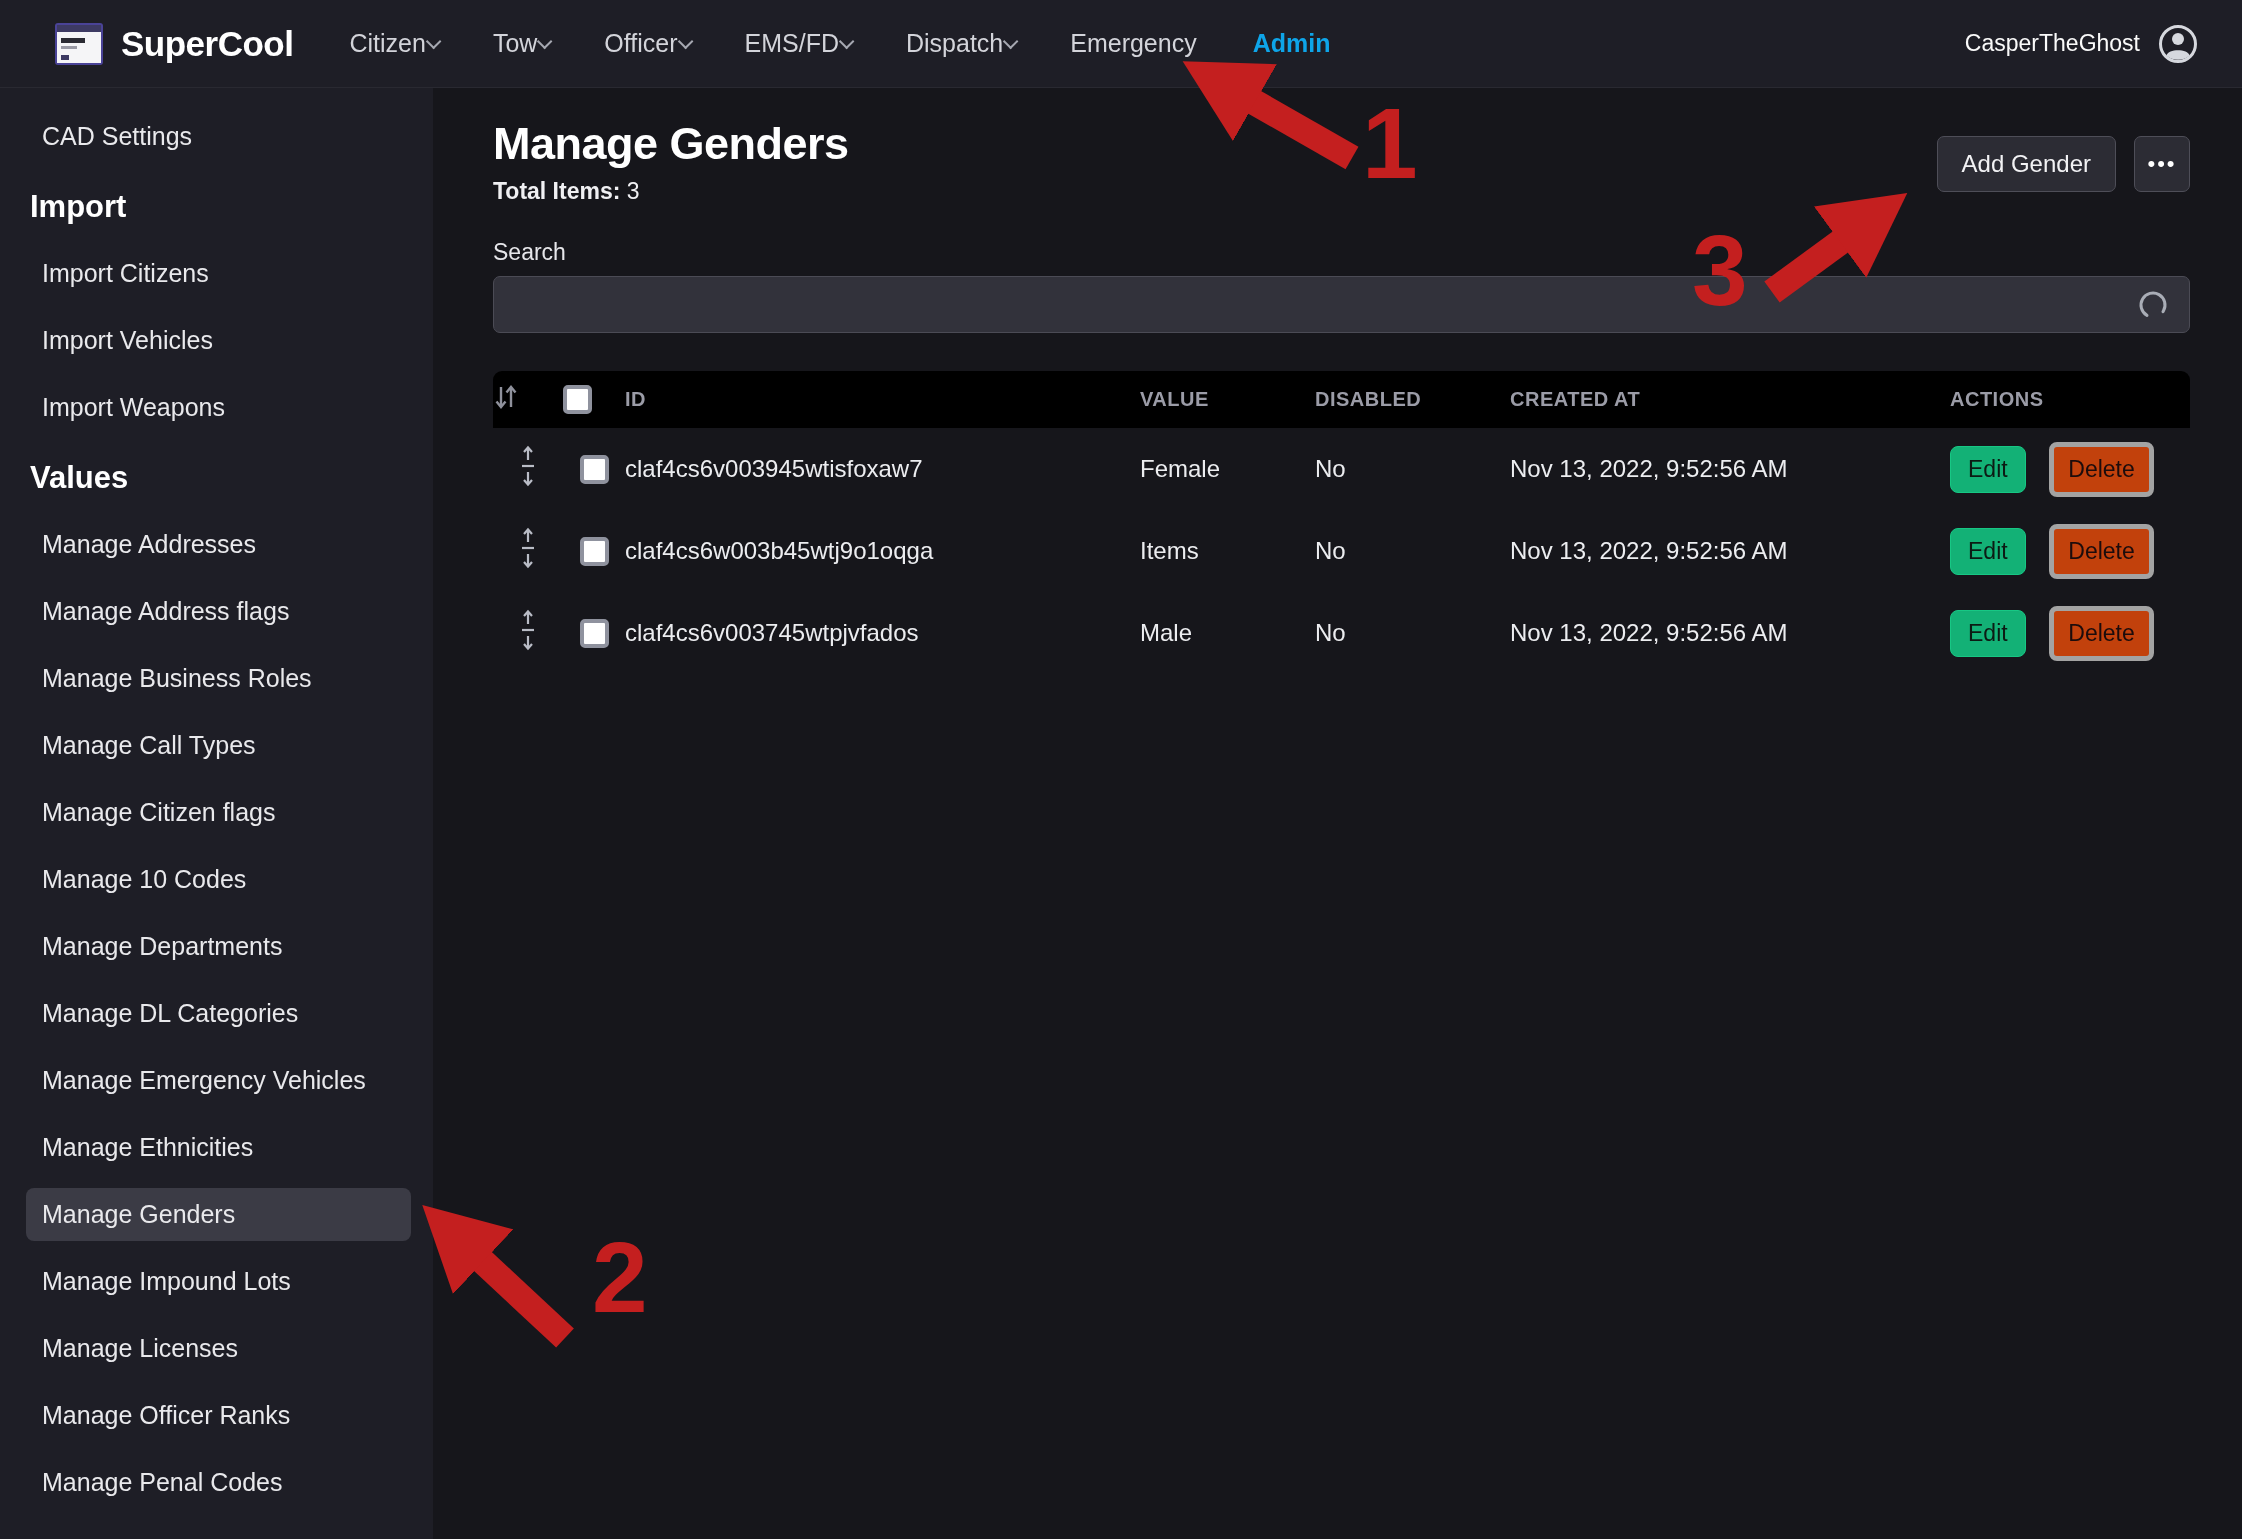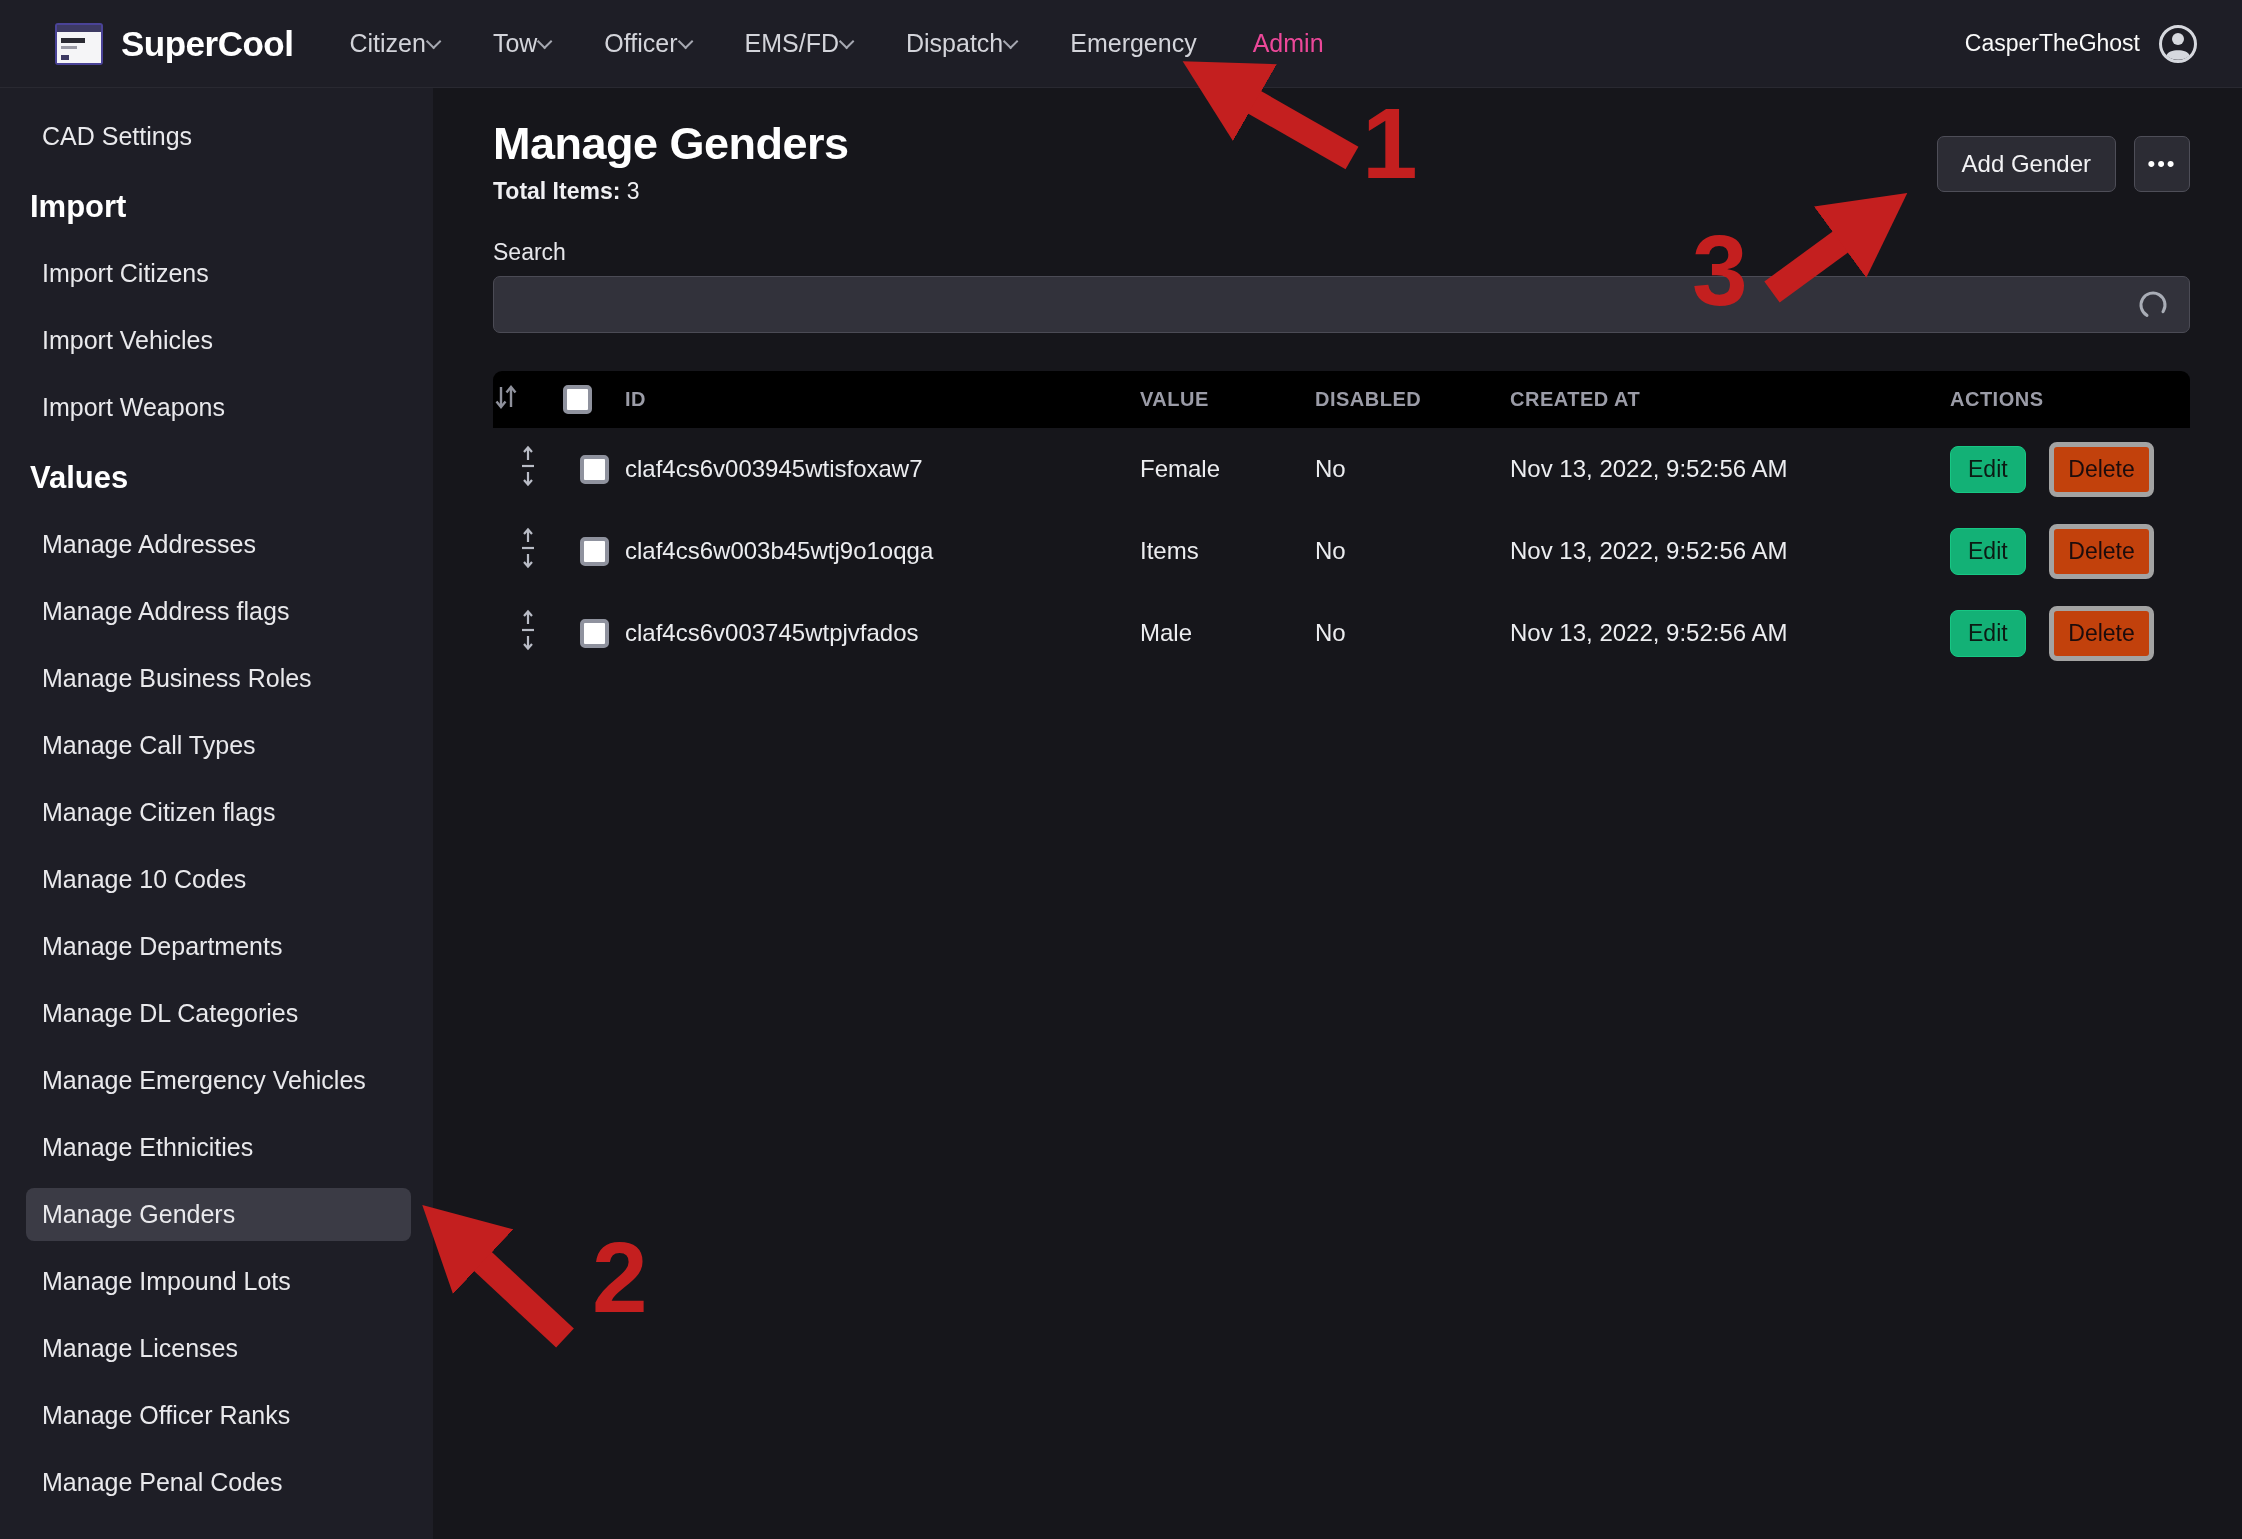--- a/index.html
+++ b/index.html
@@ -13,21 +13,21 @@
   .brand { display:flex; align-items:center; gap:18px; margin-left:47px; cursor:pointer;padding-left:8px; }
   .logo-thumb { width:48px; height:42px; background:#4a4397; border-radius:3px; padding:2px; }
   .logo-inner { width:100%; height:100%; background:#f5f5f7; position:relative; overflow:hidden; }
   .logo-bar { position:absolute; top:0; left:0; right:0; height:7px; background:#3d3a63; }
   .logo-line1 { position:absolute; top:13px; left:4px; width:24px; height:5px; background:#2b2b33; }
   .logo-line2 { position:absolute; top:21px; left:4px; width:16px; height:3px; background:#9a9aa5; }
   .logo-chip { position:absolute; bottom:3px; left:4px; width:8px; height:5px; background:#3d3a63; }
   .brand-name { font-size:35px; font-weight:800; color:#ffffff; letter-spacing:-0.5px; }
   .nav-menu { display:flex; align-items:center; margin-left:56px; gap:56px; }
   .nav-item { display:flex; align-items:center; font-size:25px; color:#d3d4da; cursor:pointer; }
-  .nav-item.active { color:#ec4899; font-weight:400; }
+  .nav-item.active { color:#0ea5e9; font-weight:700; }
   .chev { width:11px; height:11px; border-right:2.5px solid #a6a8b1; border-bottom:2.5px solid #a6a8b1;
           transform:rotate(45deg) translateY(-3px); display:inline-block; }
   .nav-right { margin-left:auto; margin-right:44px; display:flex; align-items:center; gap:18px; cursor:pointer; }
   .nav-user { font-size:23px; color:#fafafa; }
 
   
   .sidebar { position:absolute; top:88px; left:0; bottom:0; width:433px; background:#1e1e26; padding-top:22px; }
   .side-item { font-size:25px; color:#e9e9ec; padding:12px 16px; margin:0 22px 14px 26px; border-radius:8px; cursor:pointer; }
   .side-item.active { background:#3b3b45; }
   .side-heading { font-size:31px; font-weight:700; color:#ffffff; margin:26px 0 22px 30px; }

